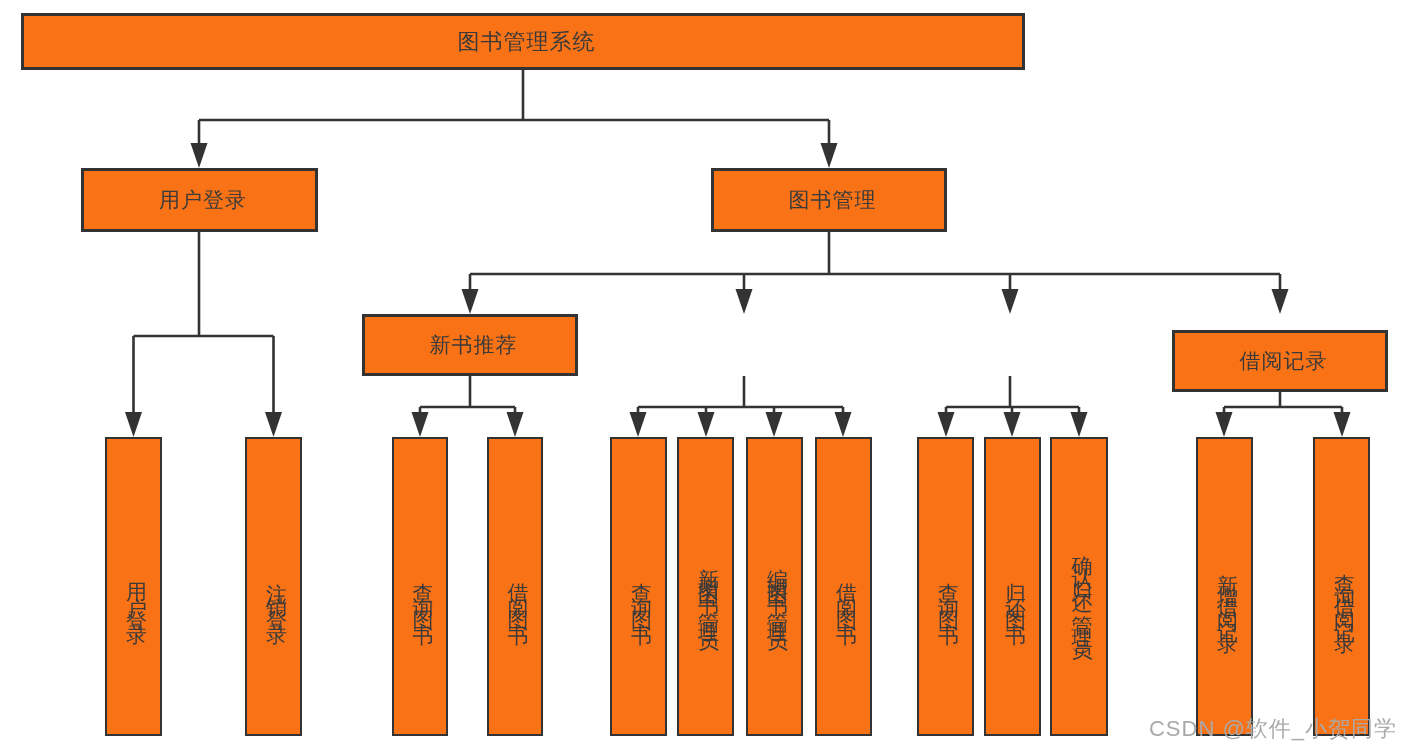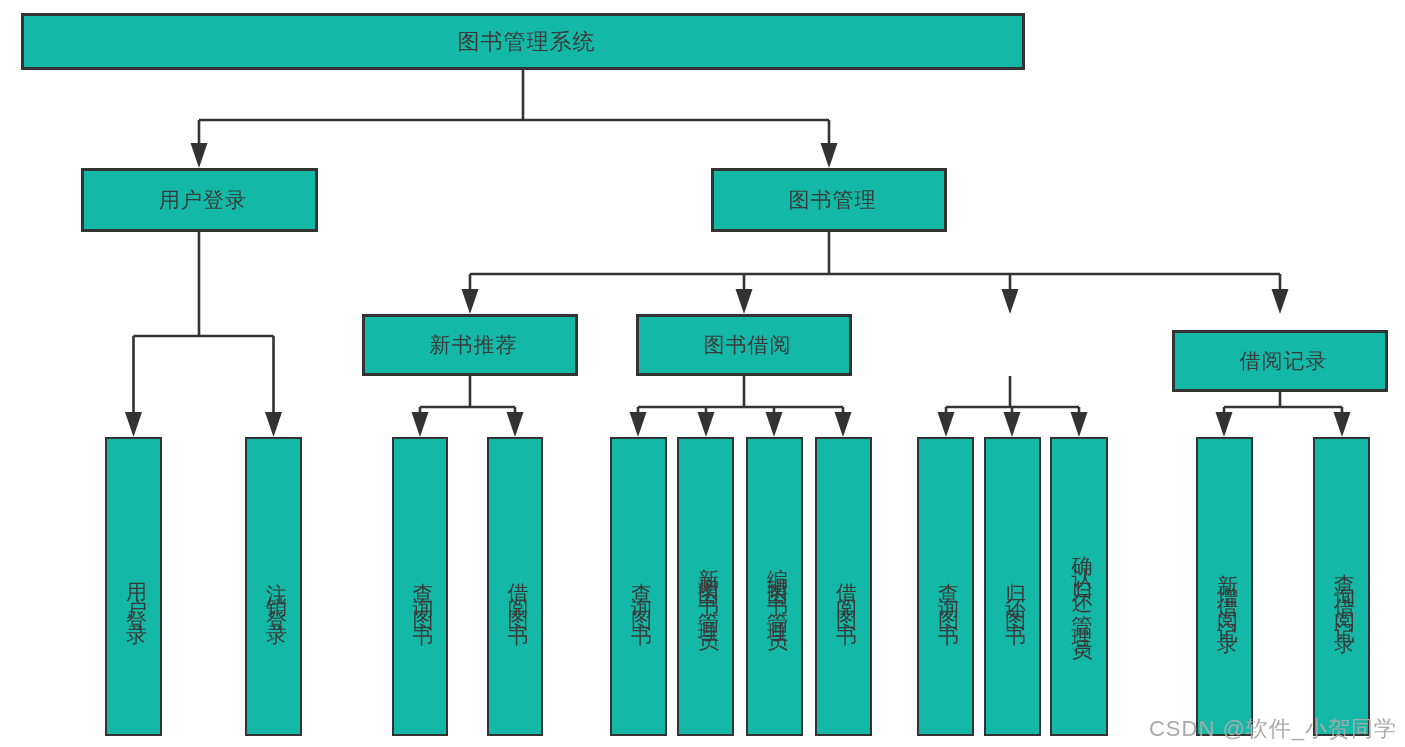--- a/index.html
+++ b/index.html
@@ -6,21 +6,21 @@
   body{
     width:1405px;height:747px;position:relative;overflow:hidden;
     background:var(--background,#ffffff);
     font-family:"Liberation Sans","DejaVu Sans",sans-serif;
   }
   #stage{position:absolute;inset:0;width:1405px;height:747px;}
   svg.wires{position:absolute;left:0;top:0;pointer-events:none;}
   svg.wires path{stroke:var(--line,#333333);stroke-width:2.6;fill:none;}
   svg.wires polygon{fill:var(--line,#333333);stroke:none;}
   .node{
-    position:absolute;box-sizing:border-box;background:#14b8a6;
+    position:absolute;box-sizing:border-box;background:#f97316;
     border:3px solid var(--line,#333333);
     display:flex;align-items:center;justify-content:center;
     color:var(--text,#3a3a3a);
     padding-left:7px;
   }
   .h-label{font-size:21px;letter-spacing:1px;white-space:nowrap;}
   .root .h-label{font-size:22px;}
   .leaf{border-width:2.6px;}
   .v-label{
     writing-mode:vertical-rl;text-orientation:mixed;
@@ -98,23 +98,20 @@
   <div class="node" style="left:81px;top:168px;width:237px;height:64px;">
     <span class="h-label">用户登录</span>
   </div>
   <div class="node" style="left:711px;top:168px;width:236px;height:64px;">
     <span class="h-label">图书管理</span>
   </div>
 
   <div class="node" style="left:362px;top:314px;width:216px;height:62px;">
     <span class="h-label">新书推荐</span>
   </div>
-  <div class="node" style="left:636px;top:314px;width:216px;height:62px;">
-    <span class="h-label">图书借阅</span>
-  </div>
   <div class="node" style="left:1172px;top:330px;width:216px;height:62px;">
     <span class="h-label">借阅记录</span>
   </div>
 
   <div class="node leaf" style="left:105px;top:437px;width:57px;height:299px;">
     <span class="v-label ls-4">用户登录</span>
   </div>
   <div class="node leaf" style="left:245px;top:437px;width:57px;height:299px;">
     <span class="v-label ls-4">注销登录</span>
   </div>

